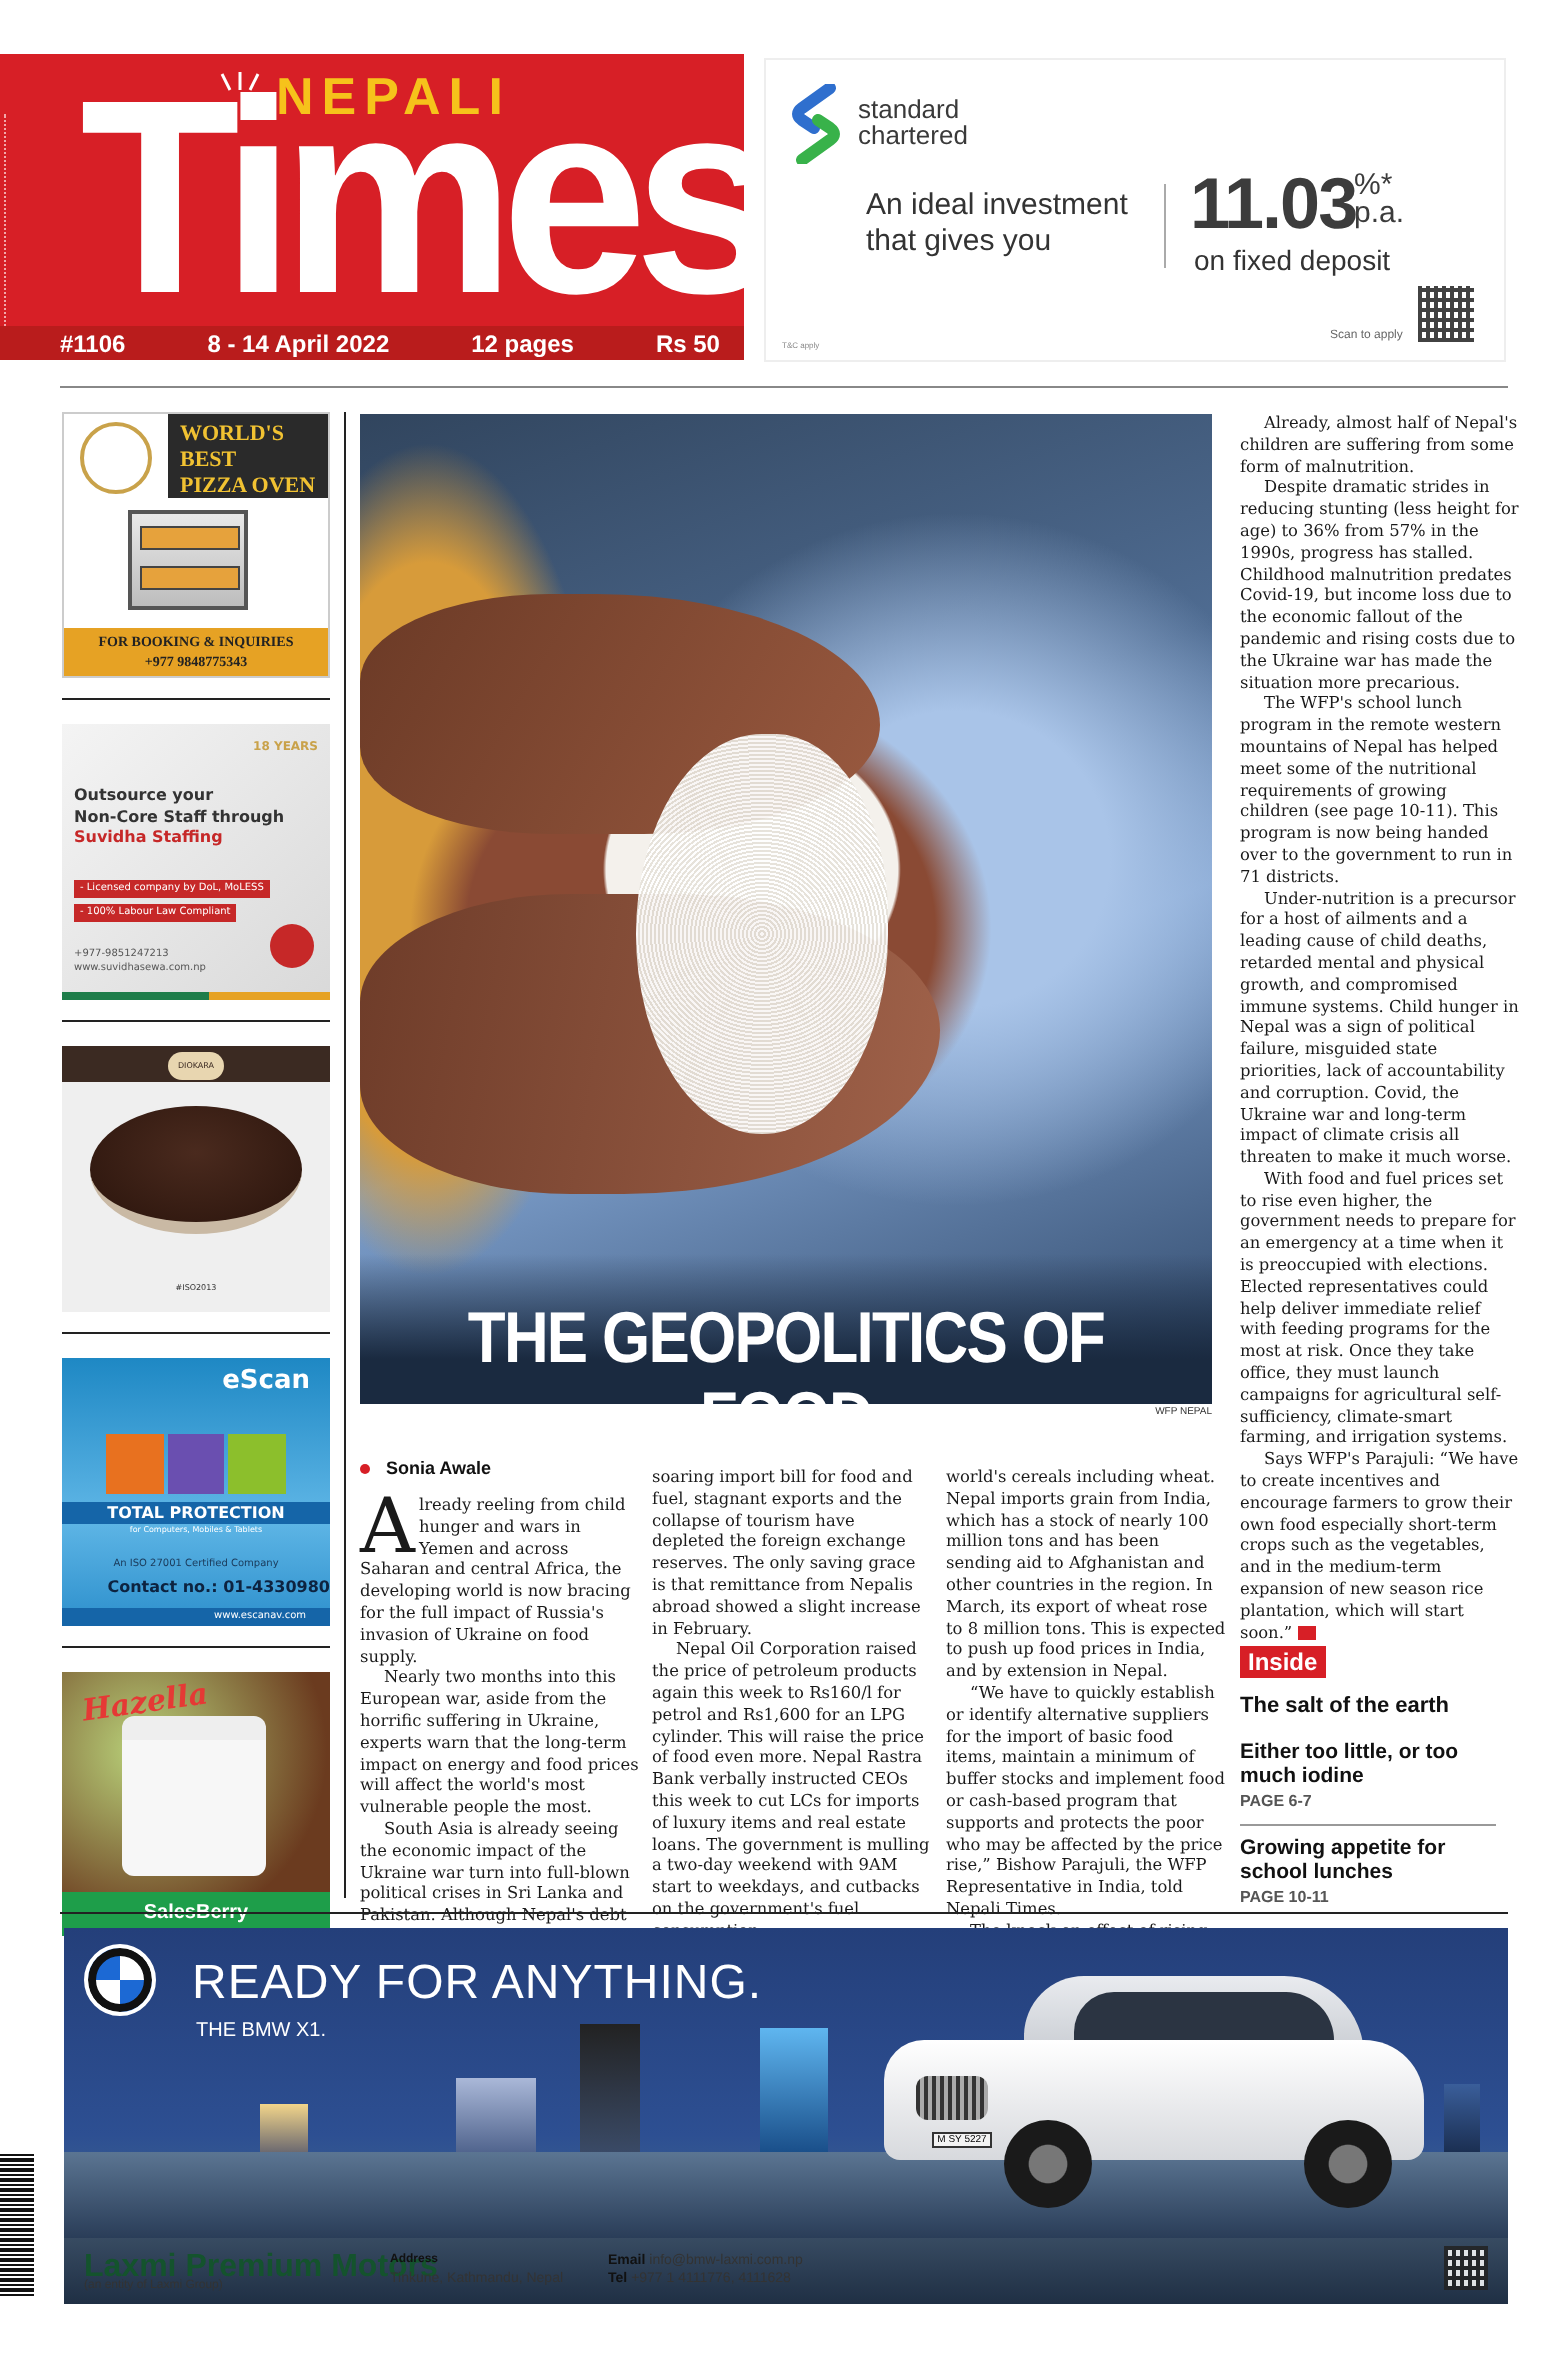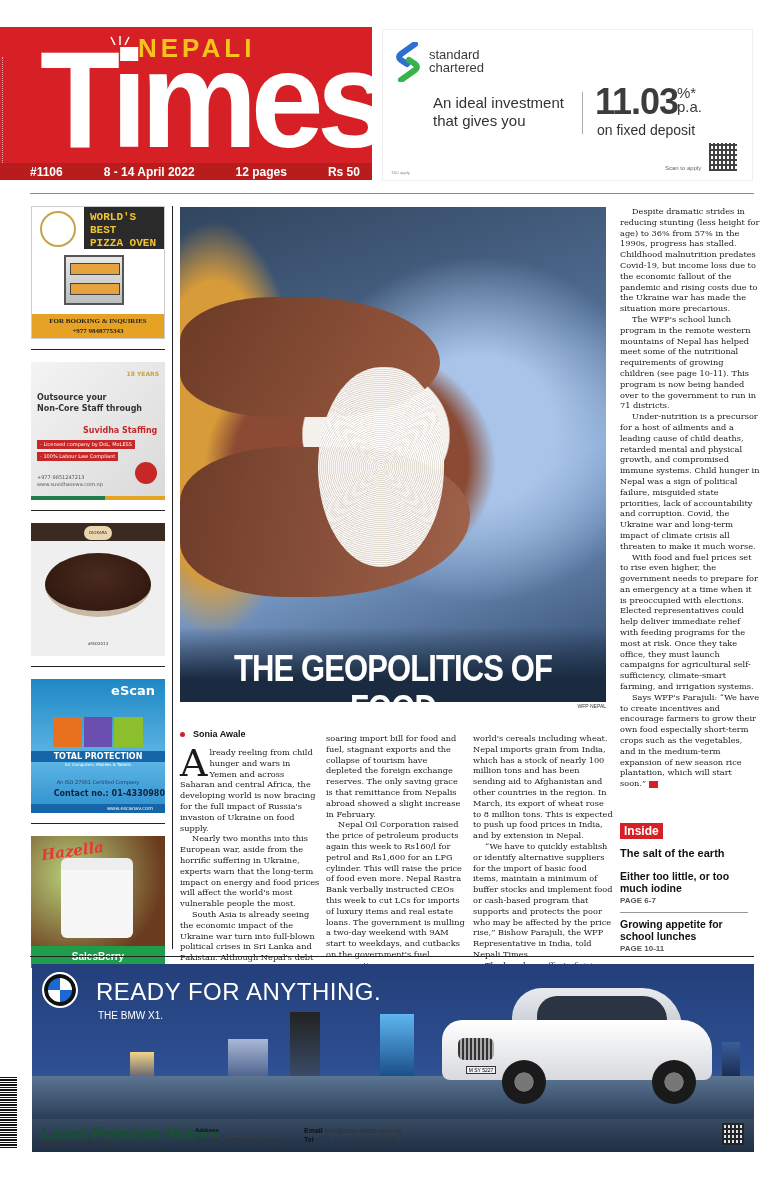--- a/index.html
+++ b/index.html
@@ -31,30 +31,30 @@
   .sc-qr { left: 326px; top: 113px; width: 28px; height: 28px; }
 
   .top-rule { position: absolute; left: 30px; top: 193px; width: 724px; height: 1px; background: #888; }
 
   
   .left-col { position: absolute; left: 31px; top: 206px; width: 134px; }
   .ad-box { position: relative; width: 134px; overflow: hidden; }
   .ad-rule { width: 134px; height: 1px; background: #222; margin: 10px 0 12px; }
 
   .pizza { height: 133px; background: #fff; border: 1px solid #ccc; }
-  .pizza .hdr { position: absolute; right: 0; top: 0; width: 80px; height: 42px; background: #2a2a2a; color: #f1c232; font-family: Liberation Mono, monospace; font-weight: bold; font-size: 11px; line-height: 13px; padding: 4px 6px; }
+  .pizza .hdr { position: absolute; right: 0; top: 0; width: 80px; height: 42px; background: #2a2a2a; color: #f1c232; font-family: Liberation Serif, serif; font-weight: bold; font-size: 11px; line-height: 13px; padding: 4px 6px; }
   .pizza .badge { position: absolute; left: 8px; top: 4px; width: 36px; height: 36px; border-radius: 50%; border: 2px solid #c9a24a; background: #fff; }
   .pizza .oven { position: absolute; left: 32px; top: 48px; width: 60px; height: 50px; background: linear-gradient(#e8e8e8,#bdbdbd); border: 2px solid #555; }
   .pizza .oven::before { content:""; position:absolute; left:4px; top:6px; width:48px; height:10px; background:#e6a23c; border:1px solid #444; }
   .pizza .oven::after { content:""; position:absolute; left:4px; top:26px; width:48px; height:10px; background:#e6a23c; border:1px solid #444; }
   .pizza .ftr { position: absolute; left: 0; bottom: 0; width: 100%; height: 24px; background: #e6a224; text-align: center; font-family: "Liberation Serif", serif; font-weight: bold; font-size: 7px; line-height: 10px; padding-top: 2px; color: #222; }
 
   .suvidha { height: 138px; background: linear-gradient(135deg,#f4f4f4,#d9d9d9); }
   .suvidha .t1 { position: absolute; left: 6px; top: 30px; font-family: "DejaVu Sans", sans-serif; font-size: 8px; line-height: 11px; color: #333; font-weight: bold; }
-  .suvidha .t2 { position: absolute; left: 6px; top: 64px; font-family: "DejaVu Sans", sans-serif; font-size: 8px; font-weight: bold; color: #c62828; margin-left: 46px; }
+  .suvidha .t2 { position: absolute; left: 6px; top: 52px; font-family: "DejaVu Sans", sans-serif; font-size: 8px; font-weight: bold; color: #c62828; }
   .suvidha .pill { position: absolute; left: 6px; height: 9px; background: #c62828; color: #fff; font-family: "DejaVu Sans", sans-serif; font-size: 5px; line-height: 9px; padding: 0 3px; }
   .suvidha .years { position: absolute; right: 6px; top: 8px; font-family: "DejaVu Sans", sans-serif; font-size: 6px; color: #c9a24a; font-weight: bold; }
   .suvidha .contact { position: absolute; left: 6px; top: 112px; font-family: "DejaVu Sans", sans-serif; font-size: 5px; line-height: 7px; color: #555; }
   .suvidha .bar { position: absolute; left: 0; bottom: 0; width: 100%; height: 4px; background: linear-gradient(90deg,#1e7d4a 55%,#e6a224 55%); }
   .suvidha .seal { position: absolute; right: 8px; top: 100px; width: 22px; height: 22px; border-radius: 50%; background: #c62828; }
 
   .cake { height: 133px; background: linear-gradient(#3b2a22 0 18px, #efefef 18px); }
   .cake .logo { position: absolute; left: 53px; top: 3px; width: 28px; height: 14px; border-radius: 7px; background: #e8d6b0; font-size: 4px; text-align: center; line-height: 14px; font-family: "DejaVu Sans", sans-serif; color: #3b2a22; }
   .cake .body { position: absolute; left: 14px; top: 30px; width: 106px; height: 64px; border-radius: 50%; background: radial-gradient(ellipse at 50% 40%, #4a2a1e, #2a140c); border-bottom: 6px solid #c9b9a4; }
   .cake .cap { position: absolute; left: 6px; top: 104px; width: 122px; text-align: center; font-family: "DejaVu Serif", serif; font-style: italic; font-weight: bold; font-size: 9px; color: #3b2a22; margin-top: 44px; }
@@ -285,20 +285,21 @@
   <p class="first">soaring import bill for food and fuel, stagnant exports and the collapse of tourism have depleted the foreign exchange reserves. The only saving grace is that remittance from Nepalis abroad showed a slight increase in February.</p>
   <p>Nepal Oil Corporation raised the price of petroleum products again this week to Rs160/l for petrol and Rs1,600 for an LPG cylinder. This will raise the price of food even more. Nepal Rastra Bank verbally instructed CEOs this week to cut LCs for imports of luxury items and real estate loans. The government is mulling a two-day weekend with 9AM start to weekdays, and cutbacks on the government's fuel consumption.</p>
   <p>Ukraine and Russia collectively supply more than a quarter of the</p>
 </div>
 <div class="col col3">
   <p class="first">world's cereals including wheat. Nepal imports grain from India, which has a stock of nearly 100 million tons and has been sending aid to Afghanistan and other countries in the region. In March, its export of wheat rose to 8 million tons. This is expected to push up food prices in India, and by extension in Nepal.</p>
   <p>“We have to quickly establish or identify alternative suppliers for the import of basic food items, maintain a minimum of buffer stocks and implement food or cash-based program that supports and protects the poor who may be affected by the price rise,” Bishow Parajuli, the WFP Representative in India, told Nepali Times.</p>
   <p>The knock-on effect of rising food and energy prices will be</p>
 </div>
 <div class="col col4">
+  <p>Already, almost half of Nepal's children are suffering from some form of malnutrition.</p>
   <p>Despite dramatic strides in reducing stunting (less height for age) to 36% from 57% in the 1990s, progress has stalled. Childhood malnutrition predates Covid-19, but income loss due to the economic fallout of the pandemic and rising costs due to the Ukraine war has made the situation more precarious.</p>
   <p>The WFP's school lunch program in the remote western mountains of Nepal has helped meet some of the nutritional requirements of growing children (see page 10-11). This program is now being handed over to the government to run in 71 districts.</p>
   <p>Under-nutrition is a precursor for a host of ailments and a leading cause of child deaths, retarded mental and physical growth, and compromised immune systems. Child hunger in Nepal was a sign of political failure, misguided state priorities, lack of accountability and corruption. Covid, the Ukraine war and long-term impact of climate crisis all threaten to make it much worse.</p>
   <p>With food and fuel prices set to rise even higher, the government needs to prepare for an emergency at a time when it is preoccupied with elections. Elected representatives could help deliver immediate relief with feeding programs for the most at risk. Once they take office, they must launch campaigns for agricultural self-sufficiency, climate-smart farming, and irrigation systems.</p>
   <p><span>Says WFP's Parajuli: “We have to create incentives and encourage farmers to grow their own food especially short-term crops such as the vegetables, and in the medium-term expansion of new season rice plantation, which will start soon.”</span> <span class="endmark"></span></p>
 </div>
 
 <div class="inside">
   <div class="tag">Inside</div>
   <div class="lead">The salt of the earth</div>

